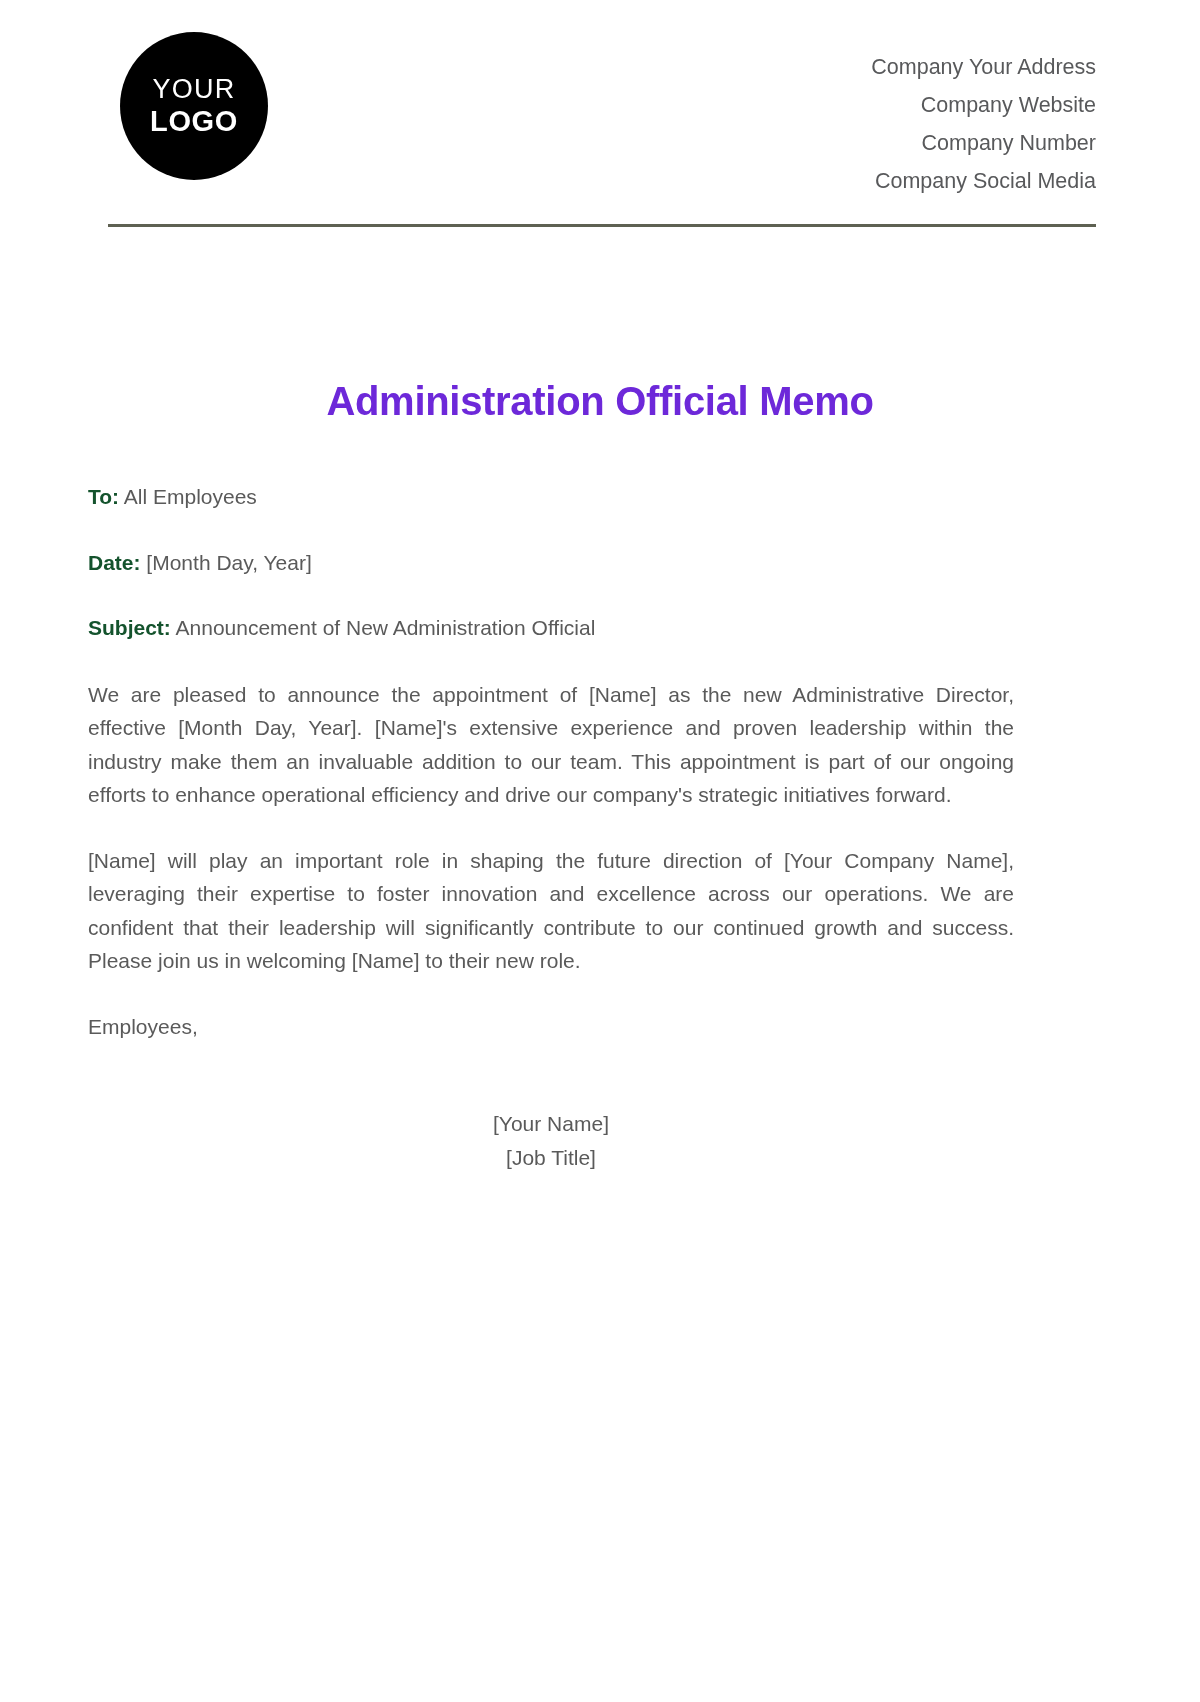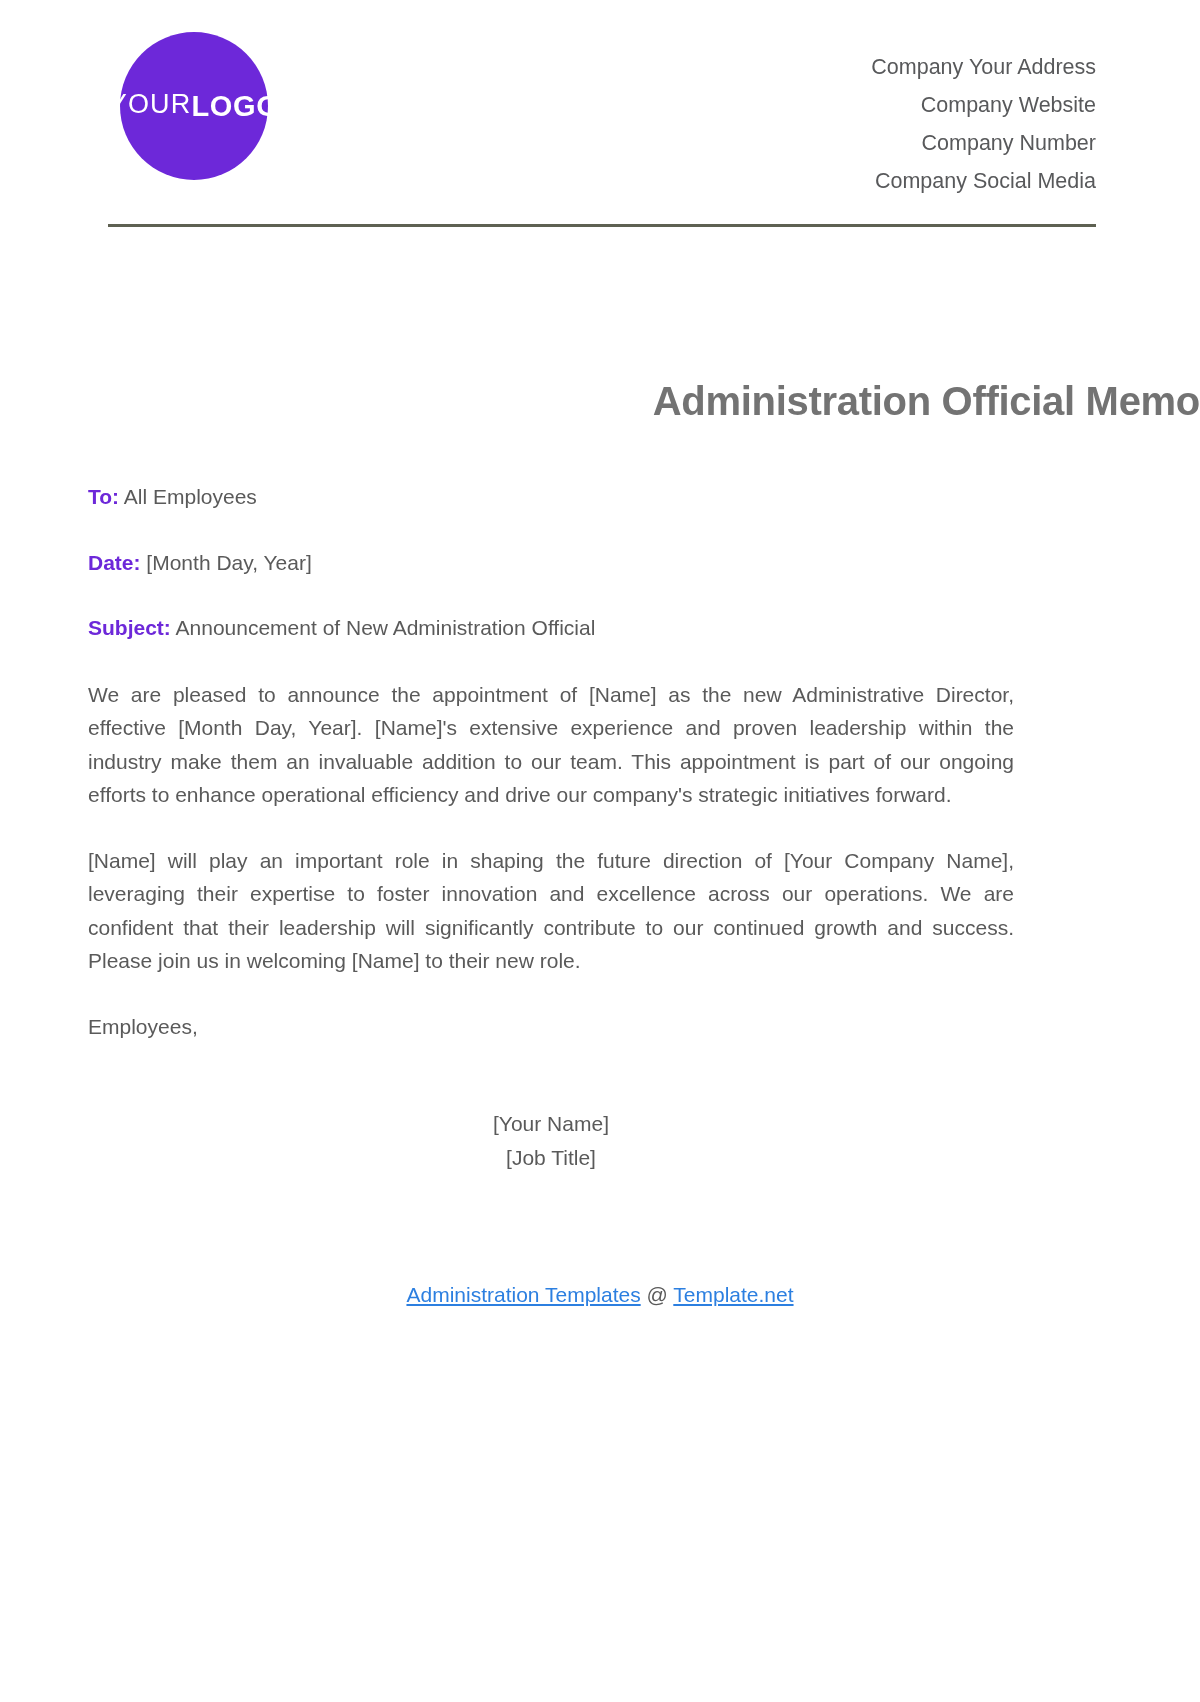--- a/index.html
+++ b/index.html
@@ -33,23 +33,23 @@
   }
 
   .logo-wrap {
     width: 150px;
     flex: 0 0 150px;
   }
   .logo {
     width: 148px;
     height: 148px;
     border-radius: 50%;
-    background: #6d28d9;
+    background: #000000;
     display: flex;
-    flex-direction: row;
+    flex-direction: column;
     align-items: center;
     justify-content: center;
     line-height: 1;
   }
   .logo-your {
     color: #ffffff;
     font-size: 27px;
     letter-spacing: 1.2px;
     font-weight: 400;
     margin-bottom: 4px;
@@ -74,45 +74,45 @@
   }
 
   .rule {
     margin: 24px 104px 0 108px;
     height: 3px;
     background: #5e6152;
   }
 
   
   .doc-title {
-    text-align: right;
+    text-align: center;
     font-size: 40px;
     font-weight: 700;
-    color: #737373;
+    color: #6d28d9;
     letter-spacing: -0.3px;
     margin: 150px 0 0 0;
     padding: 0;
     line-height: 1.2;
   }
 
   
   .content {
     padding: 0 186px 0 88px;
     margin-top: 56px;
   }
 
   .field {
     font-size: 21px;
     line-height: 1.5;
     color: #5a5a5a;
     margin-bottom: 34px;
   }
   .field-label {
     font-weight: 700;
-    color: #6d28d9;
+    color: #14532d;
   }
   .field-value {
     color: #5a5a5a;
   }
 
   .para {
     font-size: 21px;
     line-height: 33.5px;
     color: #5a5a5a;
     text-align: justify;
@@ -200,17 +200,14 @@
 
     <div class="signoff">Employees,</div>
 
     <div class="sign-block">
       <div>[Your Name]</div>
       <div>[Job Title]</div>
     </div>
 
   </div>
 
-  <div class="footer">
-    <a href="#">Administration Templates</a><span> @ </span><a href="#">Template.net</a>
-  </div>
 
 </div>
 
 </body></html>

